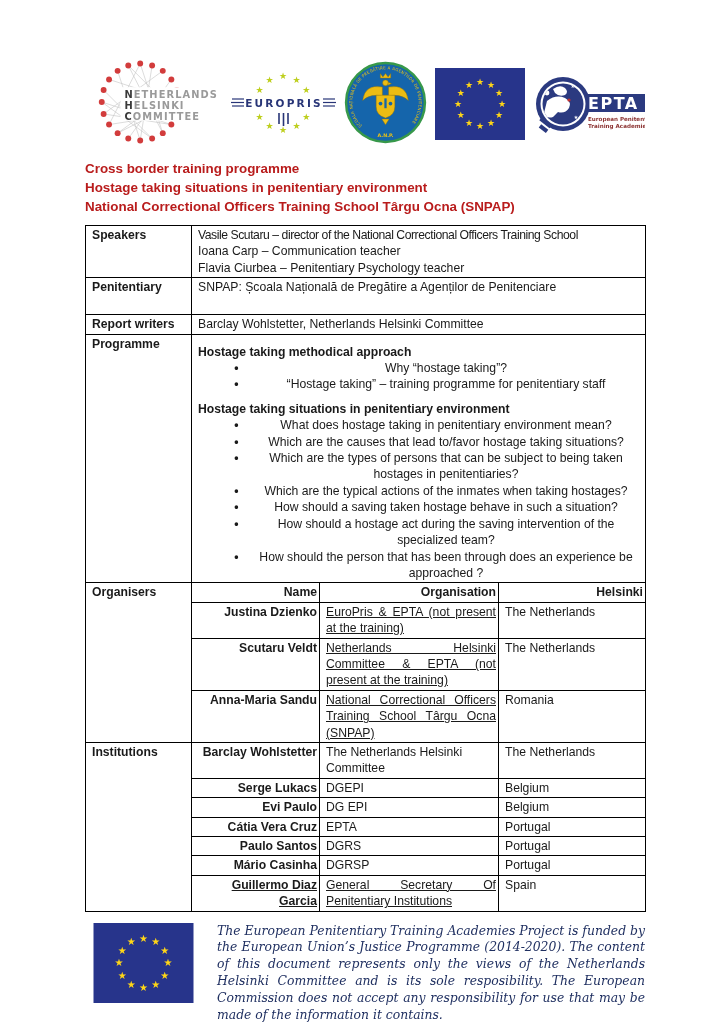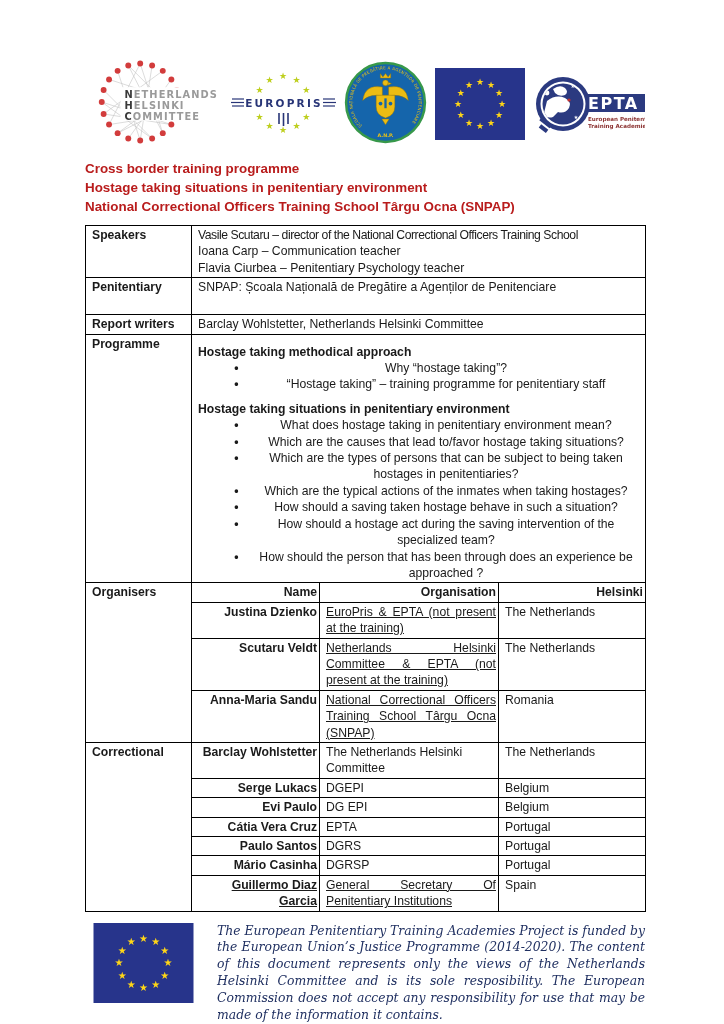--- a/index.html
+++ b/index.html
@@ -299,21 +299,21 @@
         <td class="jst">Netherlands Helsinki Committee &amp; EPTA (not present at the training)</td>
         <td>The Netherlands</td>
       </tr>
       <tr>
         <td class="bold">Anna-Maria Sandu</td>
         <td class="jst">National Correctional Officers Training School Târgu Ocna (SNPAP)</td>
         <td>Romania</td>
       </tr>
 
       <tr>
-        <td class="lab" rowspan="7">Correctional</td>
+        <td class="lab" rowspan="7">Institutions</td>
         <td class="bold">Barclay Wohlstetter</td>
         <td>The Netherlands Helsinki Committee</td>
         <td>The Netherlands</td>
       </tr>
       <tr>
         <td class="bold">Serge Lukacs</td>
         <td>DGEPI</td>
         <td>Belgium</td>
       </tr>
       <tr>

